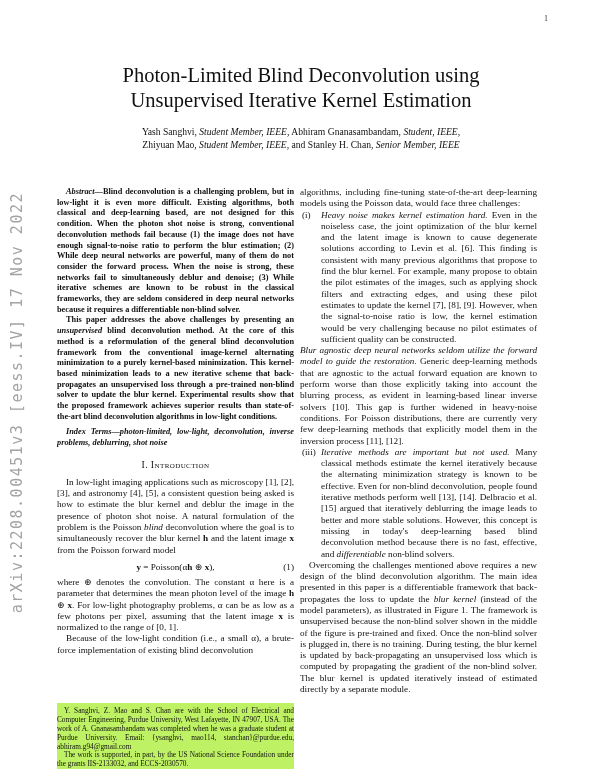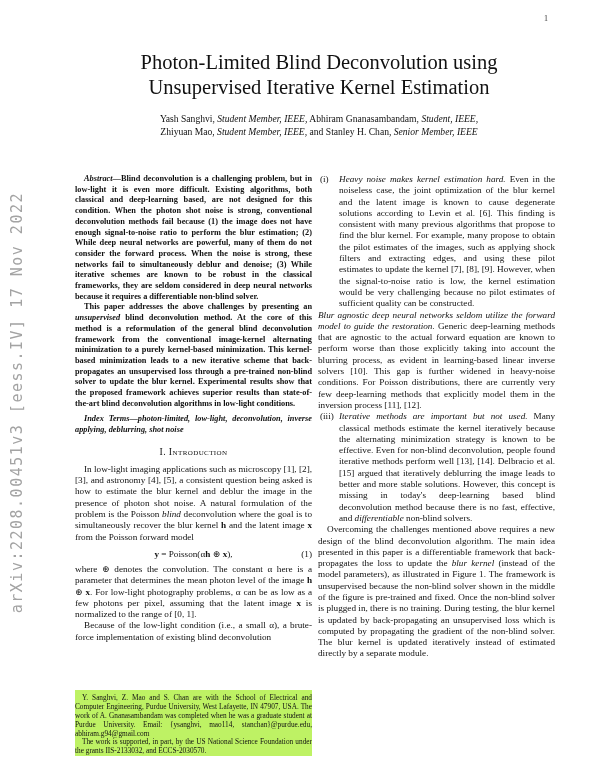--- a/index.html
+++ b/index.html
@@ -19,21 +19,21 @@
   }
   .arxiv-watermark {
     position: absolute; left: 8px; top: 192px;
     writing-mode: vertical-rl;
     transform: rotate(180deg);
     font-family: "DejaVu Sans Mono", "Liberation Mono", monospace;
     font-size: 15px; letter-spacing: 1.5px;
     color: #a3a3a3;
     white-space: nowrap;
   }
-  .content { position: absolute; left: 57px; top: 0; width: 488px; margin-left: 18px; }
+  .content { position: absolute; left: 57px; top: 13px; width: 488px; }
   .title {
     margin-top: 50px;
     text-align: center;
     font-size: 20.5px; font-weight: 400; line-height: 25px;
   }
   .title-line { display: block; }
   .authors { margin-top: 13px; text-align: center; font-size: 9.6px; line-height: 12.5px; }
   .columns { display: flex; gap: 6px; margin-top: 36px; height: 582px; }
   .col { width: 237px; overflow: hidden; }
   .col-left { position: relative; }
@@ -102,21 +102,21 @@
     <div class="authors">
       <div class="authors-line"><span>Yash Sanghvi, </span><span class="it">Student Member, IEEE,</span><span> Abhiram Gnanasambandam, </span><span class="it">Student, IEEE,</span></div>
       <div class="authors-line"><span>Zhiyuan Mao, </span><span class="it">Student Member, IEEE,</span><span> and Stanley H. Chan, </span><span class="it">Senior Member, IEEE</span></div>
     </div>
 
     <div class="columns">
 
       <div class="col col-left">
         <p class="abstract indent"><span class="it">Abstract</span><span>—Blind deconvolution is a challenging problem, but in low-light it is even more difficult. Existing algorithms, both classical and deep-learning based, are not designed for this condition. When the photon shot noise is strong, conventional deconvolution methods fail because (1) the image does not have enough signal-to-noise ratio to perform the blur estimation; (2) While deep neural networks are powerful, many of them do not consider the forward process. When the noise is strong, these networks fail to simultaneously deblur and denoise; (3) While iterative schemes are known to be robust in the classical frameworks, they are seldom considered in deep neural networks because it requires a differentiable non-blind solver.</span></p>
         <p class="abstract indent"><span>This paper addresses the above challenges by presenting an </span><span class="it">unsupervised</span><span> blind deconvolution method. At the core of this method is a reformulation of the general blind deconvolution framework from the conventional image-kernel alternating minimization to a purely kernel-based minimization. This kernel-based minimization leads to a new iterative scheme that back-propagates an unsupervised loss through a pre-trained non-blind solver to update the blur kernel. Experimental results show that the proposed framework achieves superior results than state-of-the-art blind deconvolution algorithms in low-light conditions.</span></p>
-        <p class="index-terms indent">Index Terms—photon-limited, low-light, deconvolution, inverse applying, deblurring, shot noise</p>
+        <p class="index-terms indent">Index Terms—photon-limited, low-light, deconvolution, inverse problems, deblurring, shot noise</p>
 
         <h2 class="section-heading">I. Introduction</h2>
 
         <p class="body indent"><span>In low-light imaging applications such as microscopy [1], [2], [3], and astronomy [4], [5], a consistent question being asked is how to estimate the blur kernel and deblur the image in the presence of photon shot noise. A natural formulation of the problem is the Poisson </span><span class="it">blind</span><span> deconvolution where the goal is to simultaneously recover the blur kernel </span><span class="bf">h</span><span> and the latent image </span><span class="bf">x</span><span> from the Poisson forward model</span></p>
 
         <div class="equation">
           <span class="eq-side"></span>
           <span class="eq-body"><span class="bf">y</span><span> = Poisson(α</span><span class="bf">h</span><span> ⊛ </span><span class="bf">x</span><span>),</span></span>
           <span class="eq-tag">(1)</span>
         </div>
@@ -124,20 +124,21 @@
         <p class="body"><span>where ⊛ denotes the convolution. The constant α here is a parameter that determines the mean photon level of the image </span><span class="bf">h</span><span> ⊛ </span><span class="bf">x</span><span>. For low-light photography problems, α can be as low as a few photons per pixel, assuming that the latent image </span><span class="bf">x</span><span> is normalized to the range of [0, 1].</span></p>
         <p class="body indent"><span>Because of the low-light condition (i.e., a small α), a brute-force implementation of existing blind deconvolution</span></p>
 
         <div class="footnote">
           <p class="fn">Y. Sanghvi, Z. Mao and S. Chan are with the School of Electrical and Computer Engineering, Purdue University, West Lafayette, IN 47907, USA. The work of A. Gnanasambandam was completed when he was a graduate student at Purdue University. Email: {ysanghvi, mao114, stanchan}@purdue.edu, abhiram.g94@gmail.com</p>
           <p class="fn">The work is supported, in part, by the US National Science Foundation under the grants IIS-2133032, and ECCS-2030570.</p>
         </div>
       </div>
 
       <div class="col col-right">
+        <p class="body"><span>algorithms, including fine-tuning state-of-the-art deep-learning models using the Poisson data, would face three challenges:</span></p>
 
         <div class="challenge-item">
           <span class="item-label">(i)</span>
           <p class="item-text"><span class="it">Heavy noise makes kernel estimation hard.</span><span> Even in the noiseless case, the joint optimization of the blur kernel and the latent image is known to cause degenerate solutions according to Levin et al. [6]. This finding is consistent with many previous algorithms that propose to find the blur kernel. For example, many propose to obtain the pilot estimates of the images, such as applying shock filters and extracting edges, and using these pilot estimates to update the kernel [7], [8], [9]. However, when the signal-to-noise ratio is low, the kernel estimation would be very challenging because no pilot estimates of sufficient quality can be constructed.</span></p>
         </div>
 
         <div class="challenge-item">
           <p class="item-text"><span class="it">Blur agnostic deep neural networks seldom utilize the forward model to guide the restoration.</span><span> Generic deep-learning methods that are agnostic to the actual forward equation are known to perform worse than those explicitly taking into account the blurring process, as evident in learning-based linear inverse solvers [10]. This gap is further widened in heavy-noise conditions. For Poisson distributions, there are currently very few deep-learning methods that explicitly model them in the inversion process [11], [12].</span></p>
         </div>
 

